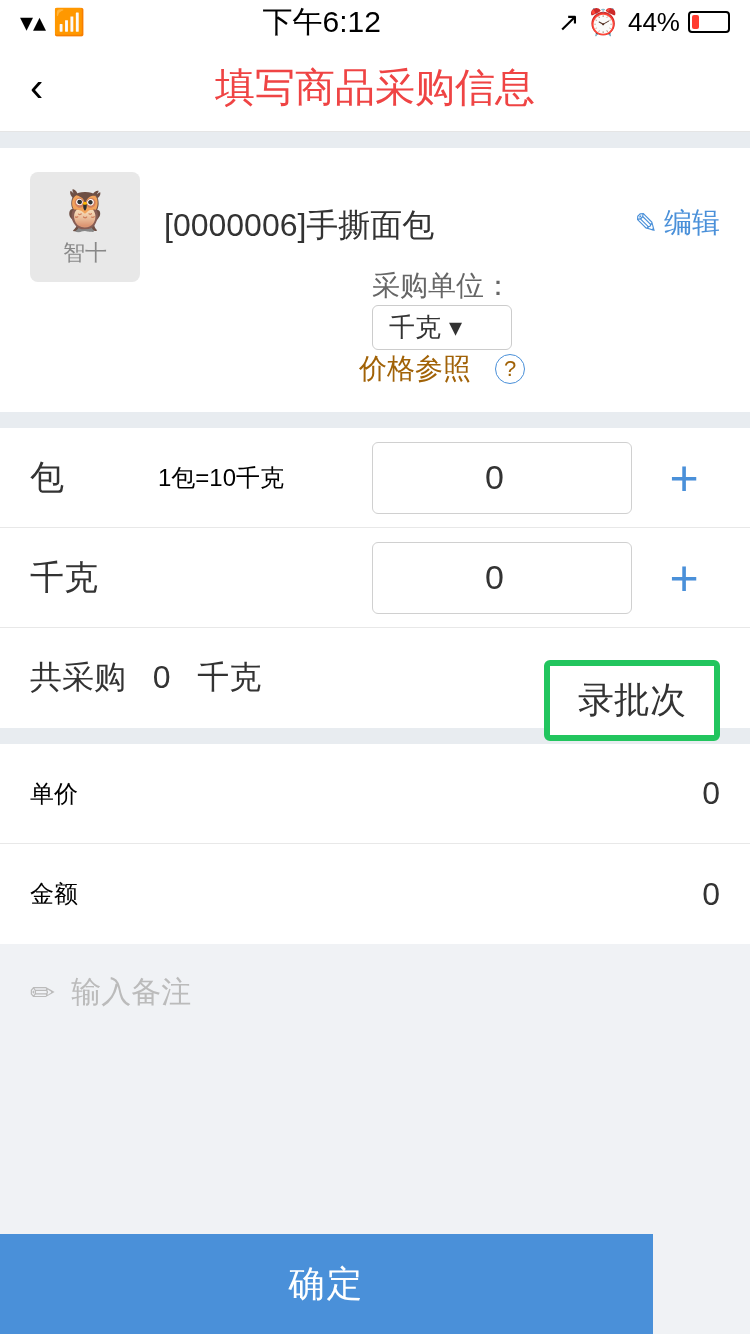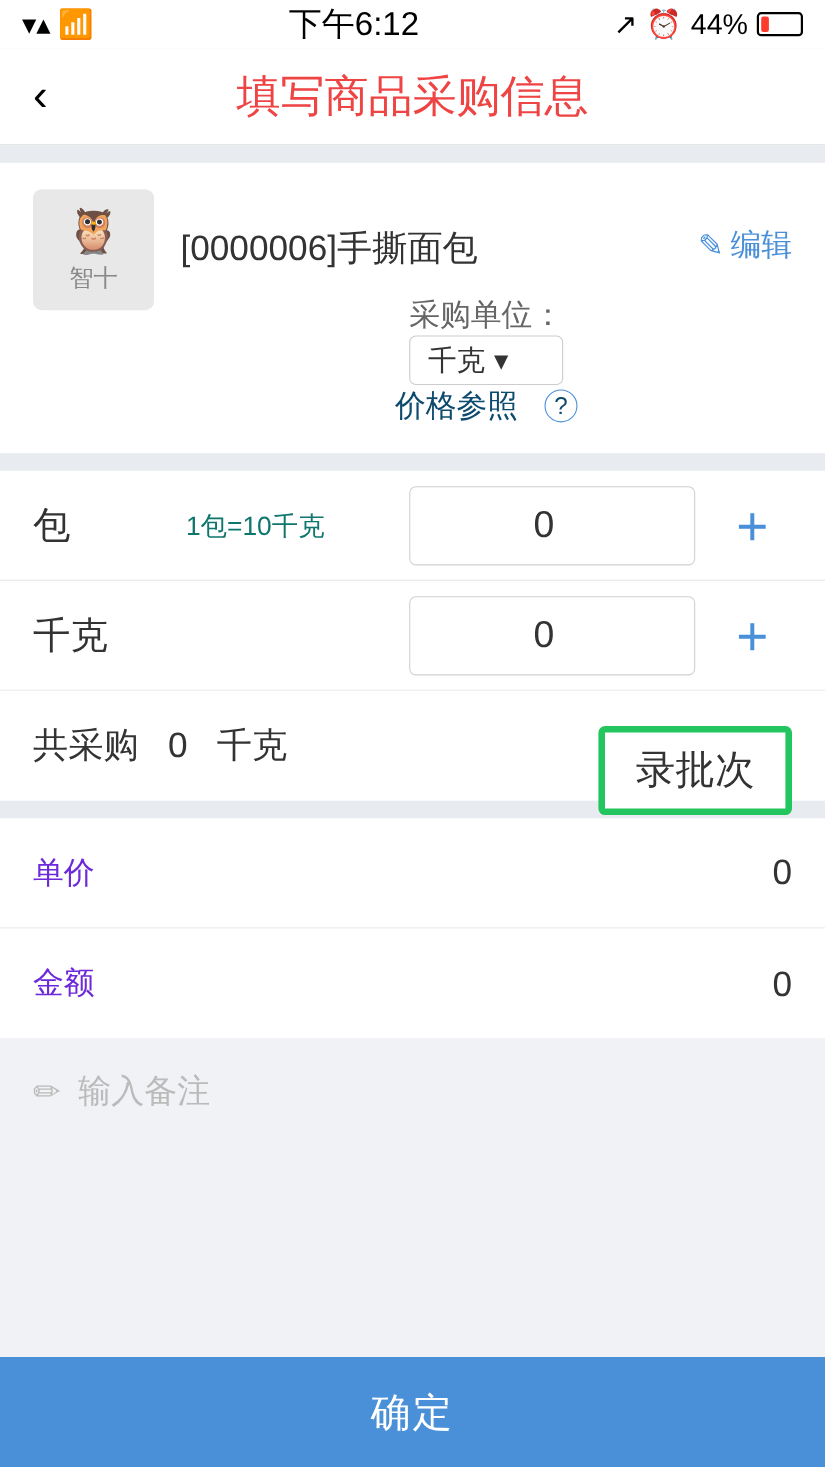--- a/index.html
+++ b/index.html
@@ -158,21 +158,21 @@
       border-radius: 6px;
       padding: 4px 16px;
       font-size: 26px;
       color: #333;
       display: flex;
       align-items: center;
       gap: 8px;
       cursor: pointer;
     }
     .price-ref {
-      color: #0c4a6e;
+      color: #a16207;
       font-size: 28px;
       display: flex;
       align-items: center;
       gap: 24px;
       cursor: pointer;
     }
 
     
     .input-section {
       background: #fff;
@@ -185,22 +185,22 @@
       height: 100px;
       border-bottom: 1px solid #e8e8e8;
     }
     .input-row-label {
       font-size: 34px;
       color: #333;
       min-width: 120px;
     }
     .input-row-sublabel {
       font-size: 24px;
-      color: #0f766e;
-      margin-left: 19px;
+      color: #000000;
+      margin-left: 8px;
     }
     .input-row-right {
       flex: 1;
       display: flex;
       align-items: center;
       justify-content: flex-end;
       gap: 16px;
     }
     .num-input {
       width: 260px;
@@ -261,22 +261,22 @@
       align-items: center;
       justify-content: space-between;
       padding: 0 30px;
       height: 100px;
       border-bottom: 1px solid #e8e8e8;
     }
     .price-row:last-child {
       border-bottom: none;
     }
     .price-row-label {
-      font-size: 28px;
-      color: #6d28d9;
+      font-size: 24px;
+      color: #000000;
     }
     .price-row-value {
       font-size: 32px;
       color: #333;
     }
 
     
     .notes-section {
       background: #f0f2f5;
       padding: 28px 30px;
@@ -294,21 +294,21 @@
     .pencil-icon {
       font-size: 30px;
       color: #bbb;
     }
 
     
     .confirm-btn {
       position: fixed;
       bottom: 0;
       left: 0;
-      width: 750px;
+      width: 653px;
       height: 100px;
       background: #4a90d9;
       border: none;
       font-size: 36px;
       color: #fff;
       cursor: pointer;
       font-weight: 500;
       letter-spacing: 2px;
     }
 

